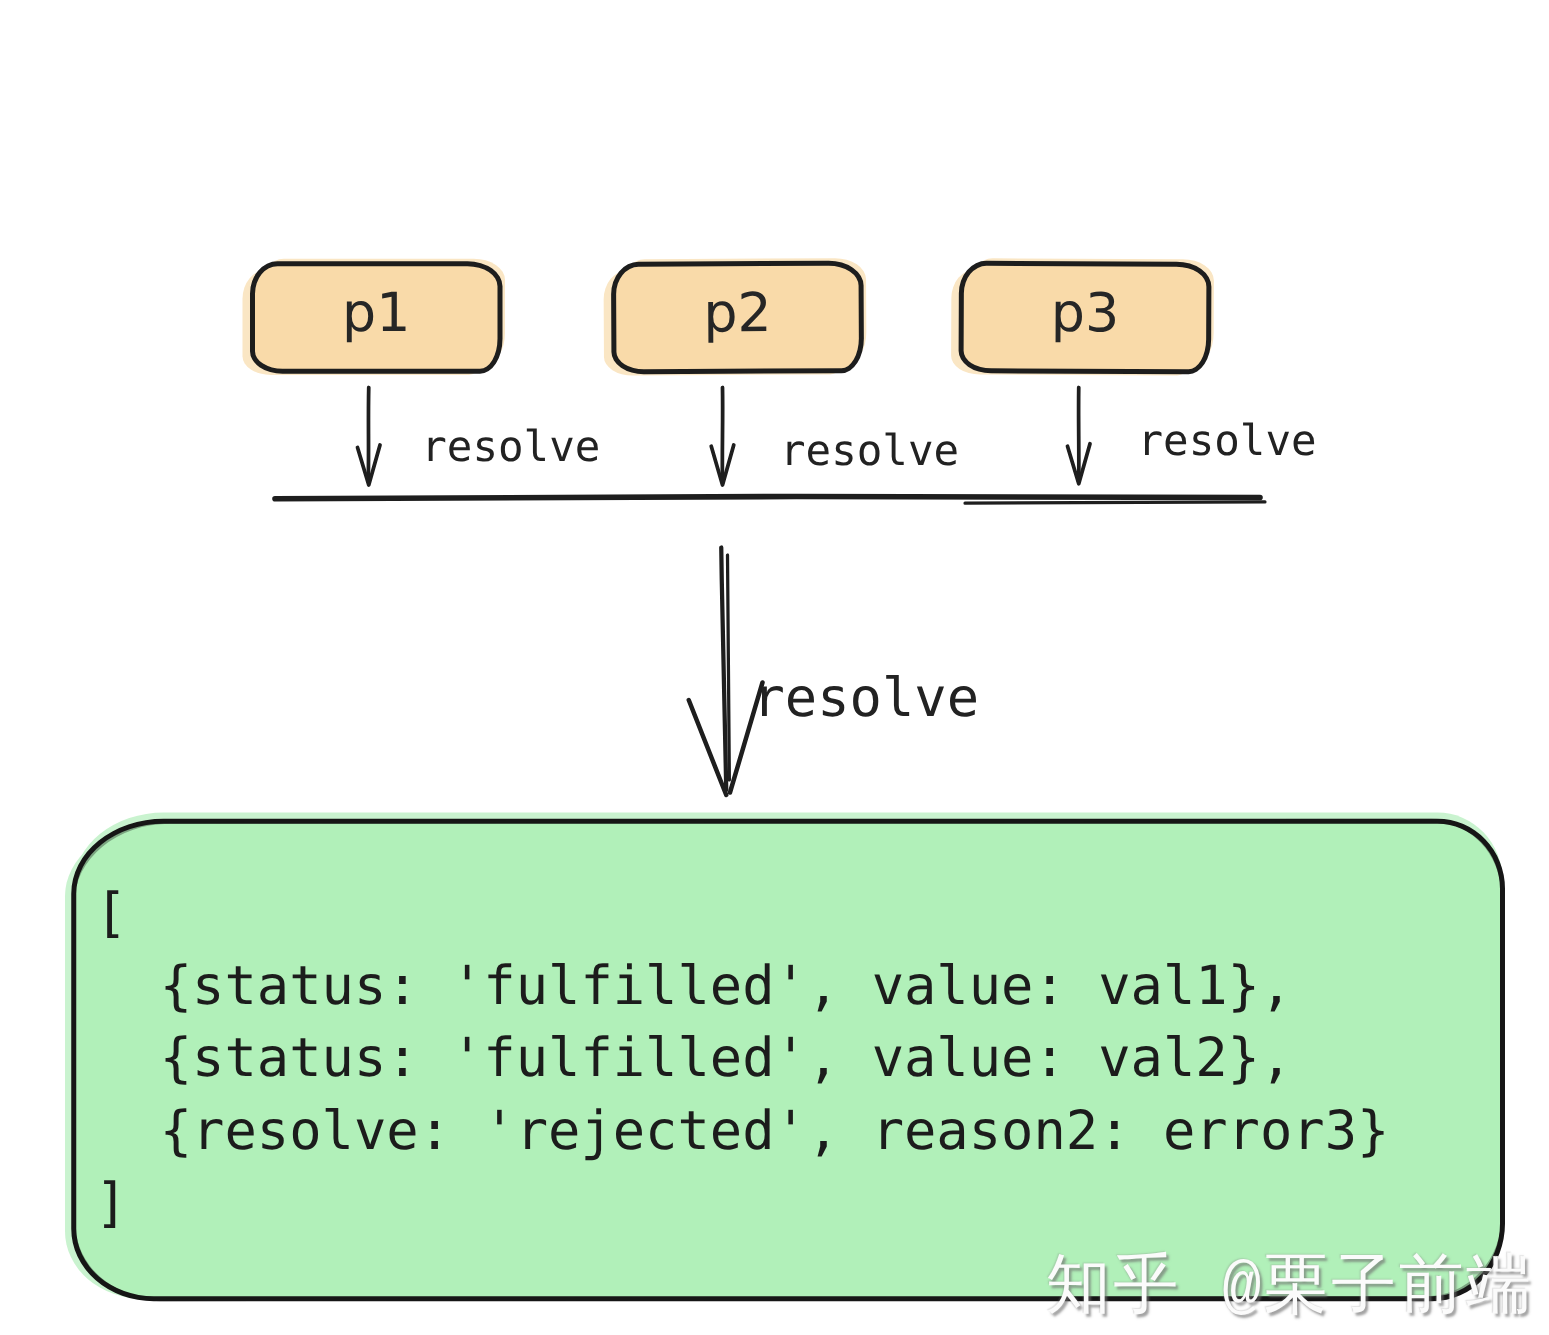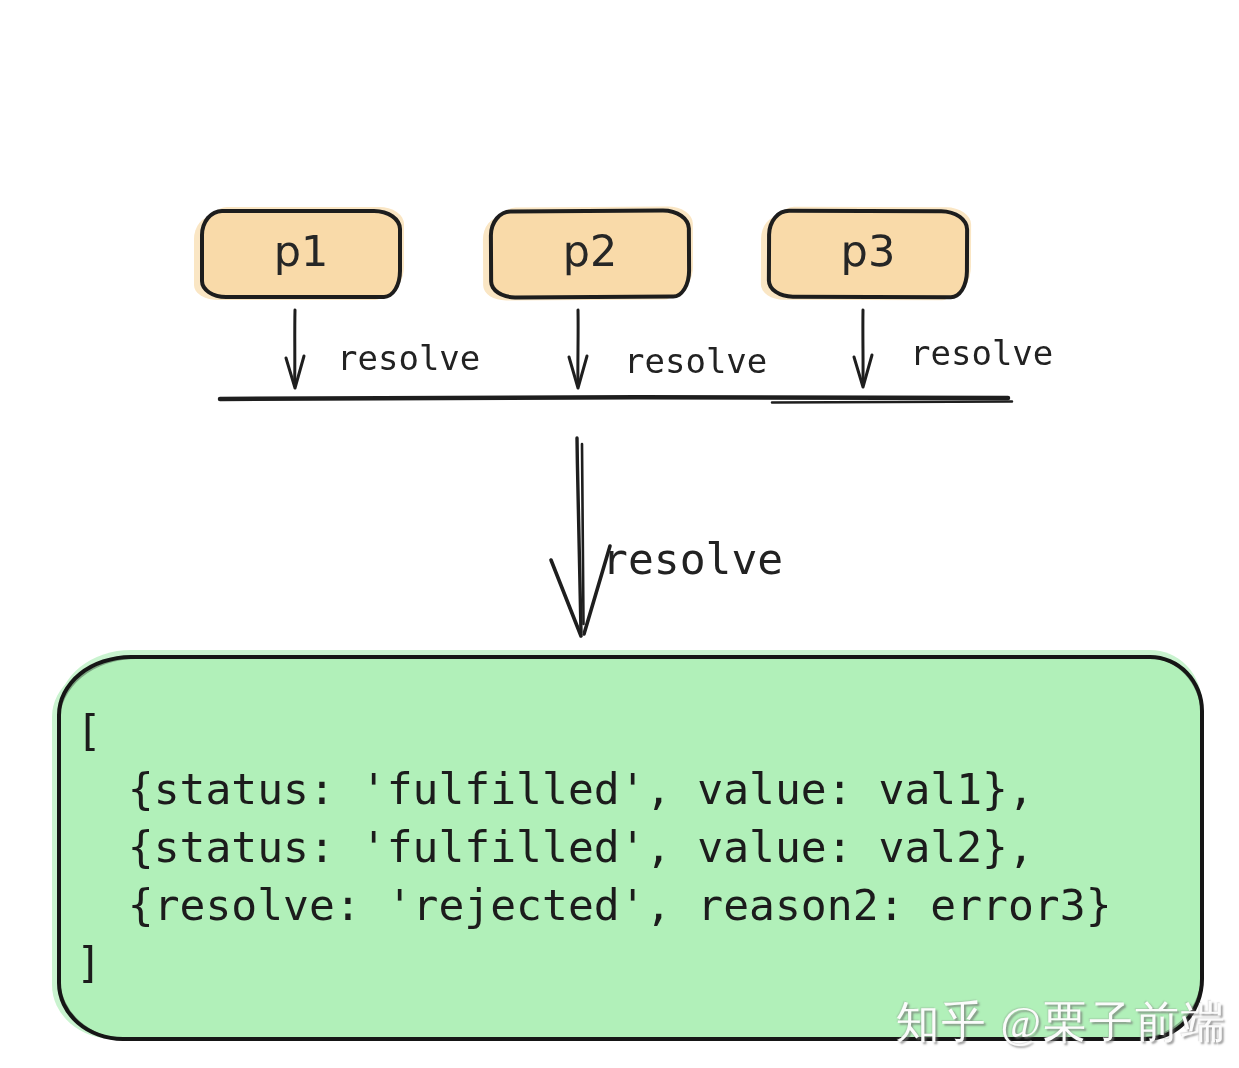--- a/index.html
+++ b/index.html
@@ -121,22 +121,22 @@
     font-size: 43px;
     line-height: 58px;
     color: #1c1c1c;
   }
   .code-line { white-space: pre; }
 
   
   .watermark {
     position: absolute;
     right: 12px; top: 993px;
-    font-family: Liberation Serif, serif;
-    font-size: 44px;
+    font-family: Liberation Mono, monospace;
+    font-size: 52px;
     letter-spacing: 2px;
     color: #fbfbfb;
     text-shadow: 2px 2px 2px rgba(110,110,110,0.65), -1px -1px 1px rgba(130,130,130,0.25);
     white-space: nowrap;
   }
 
   svg path { fill: none; stroke: #1e1e1e; stroke-linecap: round; stroke-linejoin: round; }
 </style>
 </head>
 <body>

